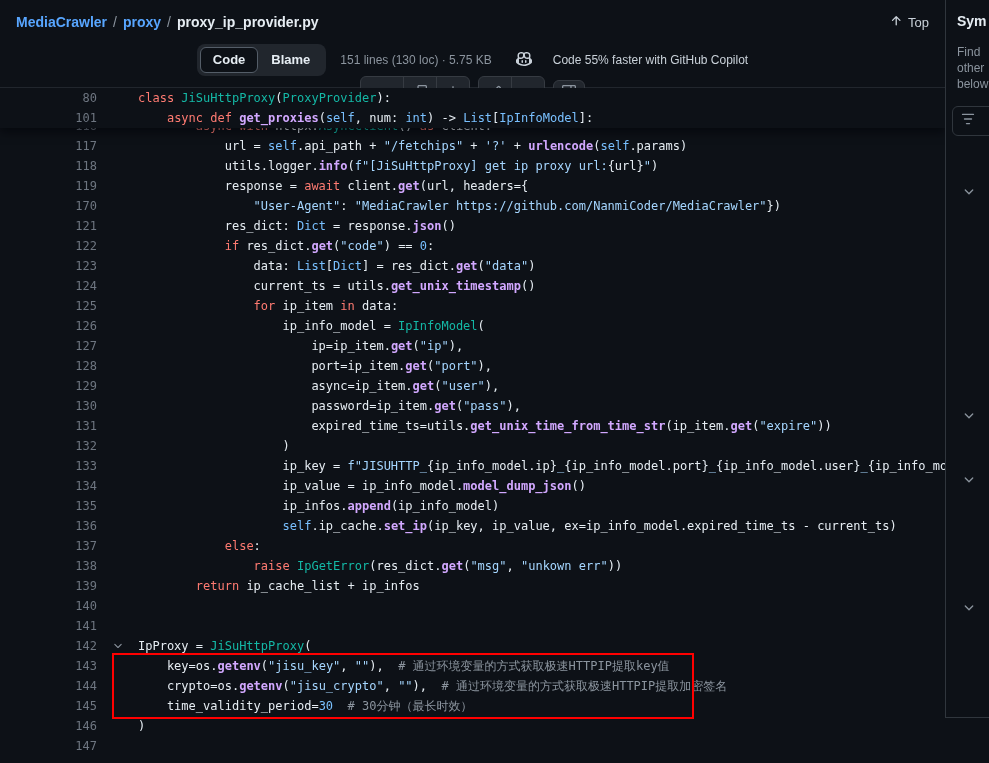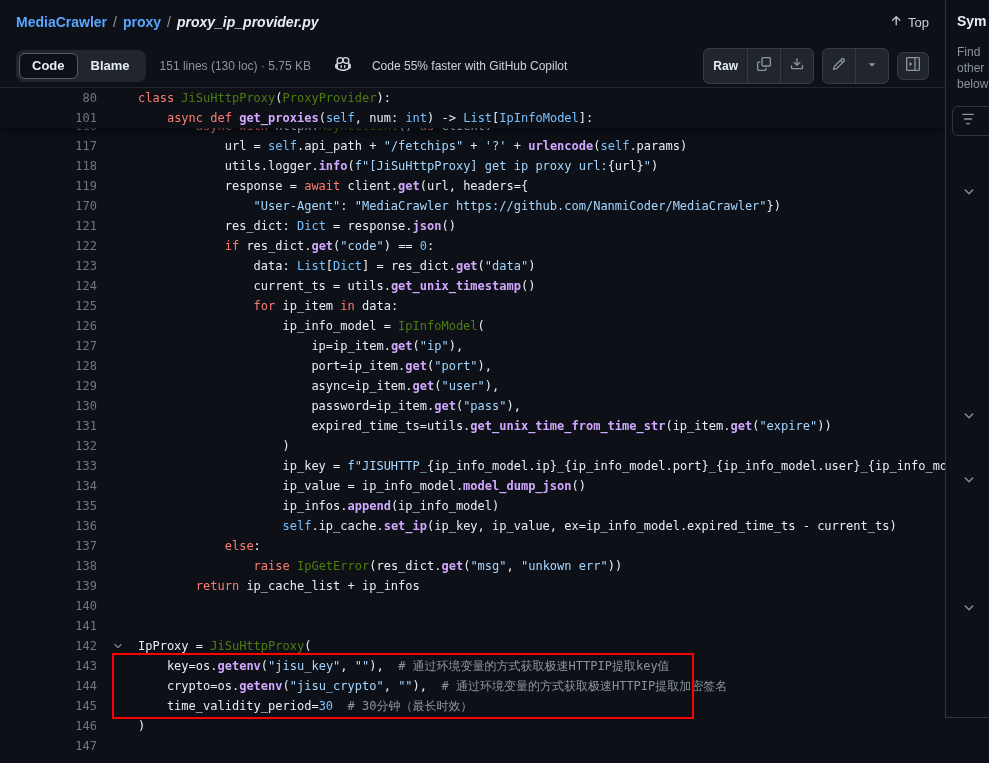--- a/index.html
+++ b/index.html
@@ -11,26 +11,26 @@
     position:relative;
     overflow:hidden;
   }
   .main { position:absolute; left:0; top:0; width:945px; height:763px; }
 
   
   .file-header { height:44px; display:flex; align-items:center; justify-content:space-between; padding:0 16px;gap:9px; }
   .breadcrumb { font-size:14px; display:flex; align-items:center; gap:6px; white-space:nowrap; }
   .bc-link { color:var(--link,#58a6ff); font-weight:600; text-decoration:none; cursor:pointer; }
   .bc-sep { color:#8b949e; font-weight:400; }
-  .bc-current { color:#e6edf3; font-weight:700;font-style:italic; }
+  .bc-current { color:#e6edf3; font-weight:700; }
   .top-btn { display:flex; align-items:center; gap:5px; color:#c9d1d9; font-size:13px; cursor:pointer; }
   .top-btn svg { fill:#c9d1d9; }
 
   
-  .toolbar { height:44px; display:flex; align-items:center; justify-content:space-between; padding:0 16px; border-bottom:1px solid #21262d; }
+  .toolbar { height:44px; display:flex; align-items:center; justify-content:space-between; padding:0 16px; border-bottom:1px solid #21262d;flex-direction:column; }
   .tb-left { display:flex; align-items:center; gap:14px; }
   .seg { background:#21262d; border-radius:8px; padding:3px; display:flex; }
   .seg-btn { padding:2px 12px; font-size:13px; font-weight:600; color:#e6edf3; border-radius:6px; border:1px solid transparent; cursor:pointer; line-height:20px; }
   .seg-btn.active { background:#0d1117; border-color:#545d68; }
   .file-meta { font-size:12px; color:#8b949e; white-space:nowrap; }
   .copilot { display:flex; align-items:center; gap:21px; font-size:12px; color:#c9d1d9; white-space:nowrap; margin-left:10px; }
   .copilot svg { fill:#c9d1d9; flex:none; }
   .tb-right { display:flex; align-items:center; gap:8px; }
   .btn-group { display:flex; align-items:stretch; border:1px solid #363b42; border-radius:6px; overflow:hidden; background:#21262d; height:36px; }
   .bg-seg { display:flex; align-items:center; padding:0 9px; border-left:1px solid #363b42; cursor:pointer; }
@@ -43,21 +43,21 @@
   
   .code-area { position:relative; height:675px; overflow:hidden;
     font-family:"DejaVu Sans Mono","Liberation Mono",monospace; font-size:12px; line-height:20px; }
   .sticky { position:relative; z-index:2; background:#0d1117; box-shadow:0 4px 9px rgba(1,4,9,.6); }
   .body-lines { position:relative; z-index:1; margin-top:-12px; }
   .cl-row { display:flex; height:20px; white-space:pre;margin-left:42px; }
   .cl-num { flex:0 0 55px; text-align:right; color:#6e7681; cursor:pointer; }
   .cl-fold { flex:0 0 41px; display:flex; align-items:center; justify-content:center; color:#8b949e; }
   .cl-src { flex:1 1 auto; overflow:hidden; }
   .tk-k { color:#ff7b72; } .tk-s { color:#a5d6ff; } .tk-f { color:#d2a8ff;font-weight:bold; }
-  .tk-cl { color:#4d7c0f; } .tk-n { color:#79c0ff; } .tk-c { color:#8b949e; } .tk-p { color:#e6edf3; }
+  .tk-cl { color:#14b8a6; } .tk-n { color:#79c0ff; } .tk-c { color:#8b949e; } .tk-p { color:#e6edf3; }
   .annotation-box { position:absolute; left:112px; top:537px; width:582px; height:66px;
     border:2px solid var(--red,#ff0000); z-index:3; pointer-events:none; }
 
   
   .side-panel { position:absolute; left:945px; top:0; width:64px; height:763px; background:#0d1117; overflow:hidden; }
   .side-inner { position:absolute; left:0; top:0; width:44px; height:718px; border-left:1px solid #30363d; border-bottom:1px solid #30363d; }
   .sp-title { position:absolute; left:11px; top:13px; font-size:14px; font-weight:700; color:#e6edf3; white-space:nowrap; }
   .sp-desc { position:absolute; left:11px; top:44px; font-size:12px; color:#8b949e; line-height:16px; white-space:nowrap; }
   .sp-filter { position:absolute; left:6px; top:106px; width:44px; height:30px; border:1px solid #30363d; border-radius:6px; background:#0d1117; display:flex; align-items:center; padding-left:8px; cursor:text; }
   .sp-filter svg { stroke:#8b949e; }

